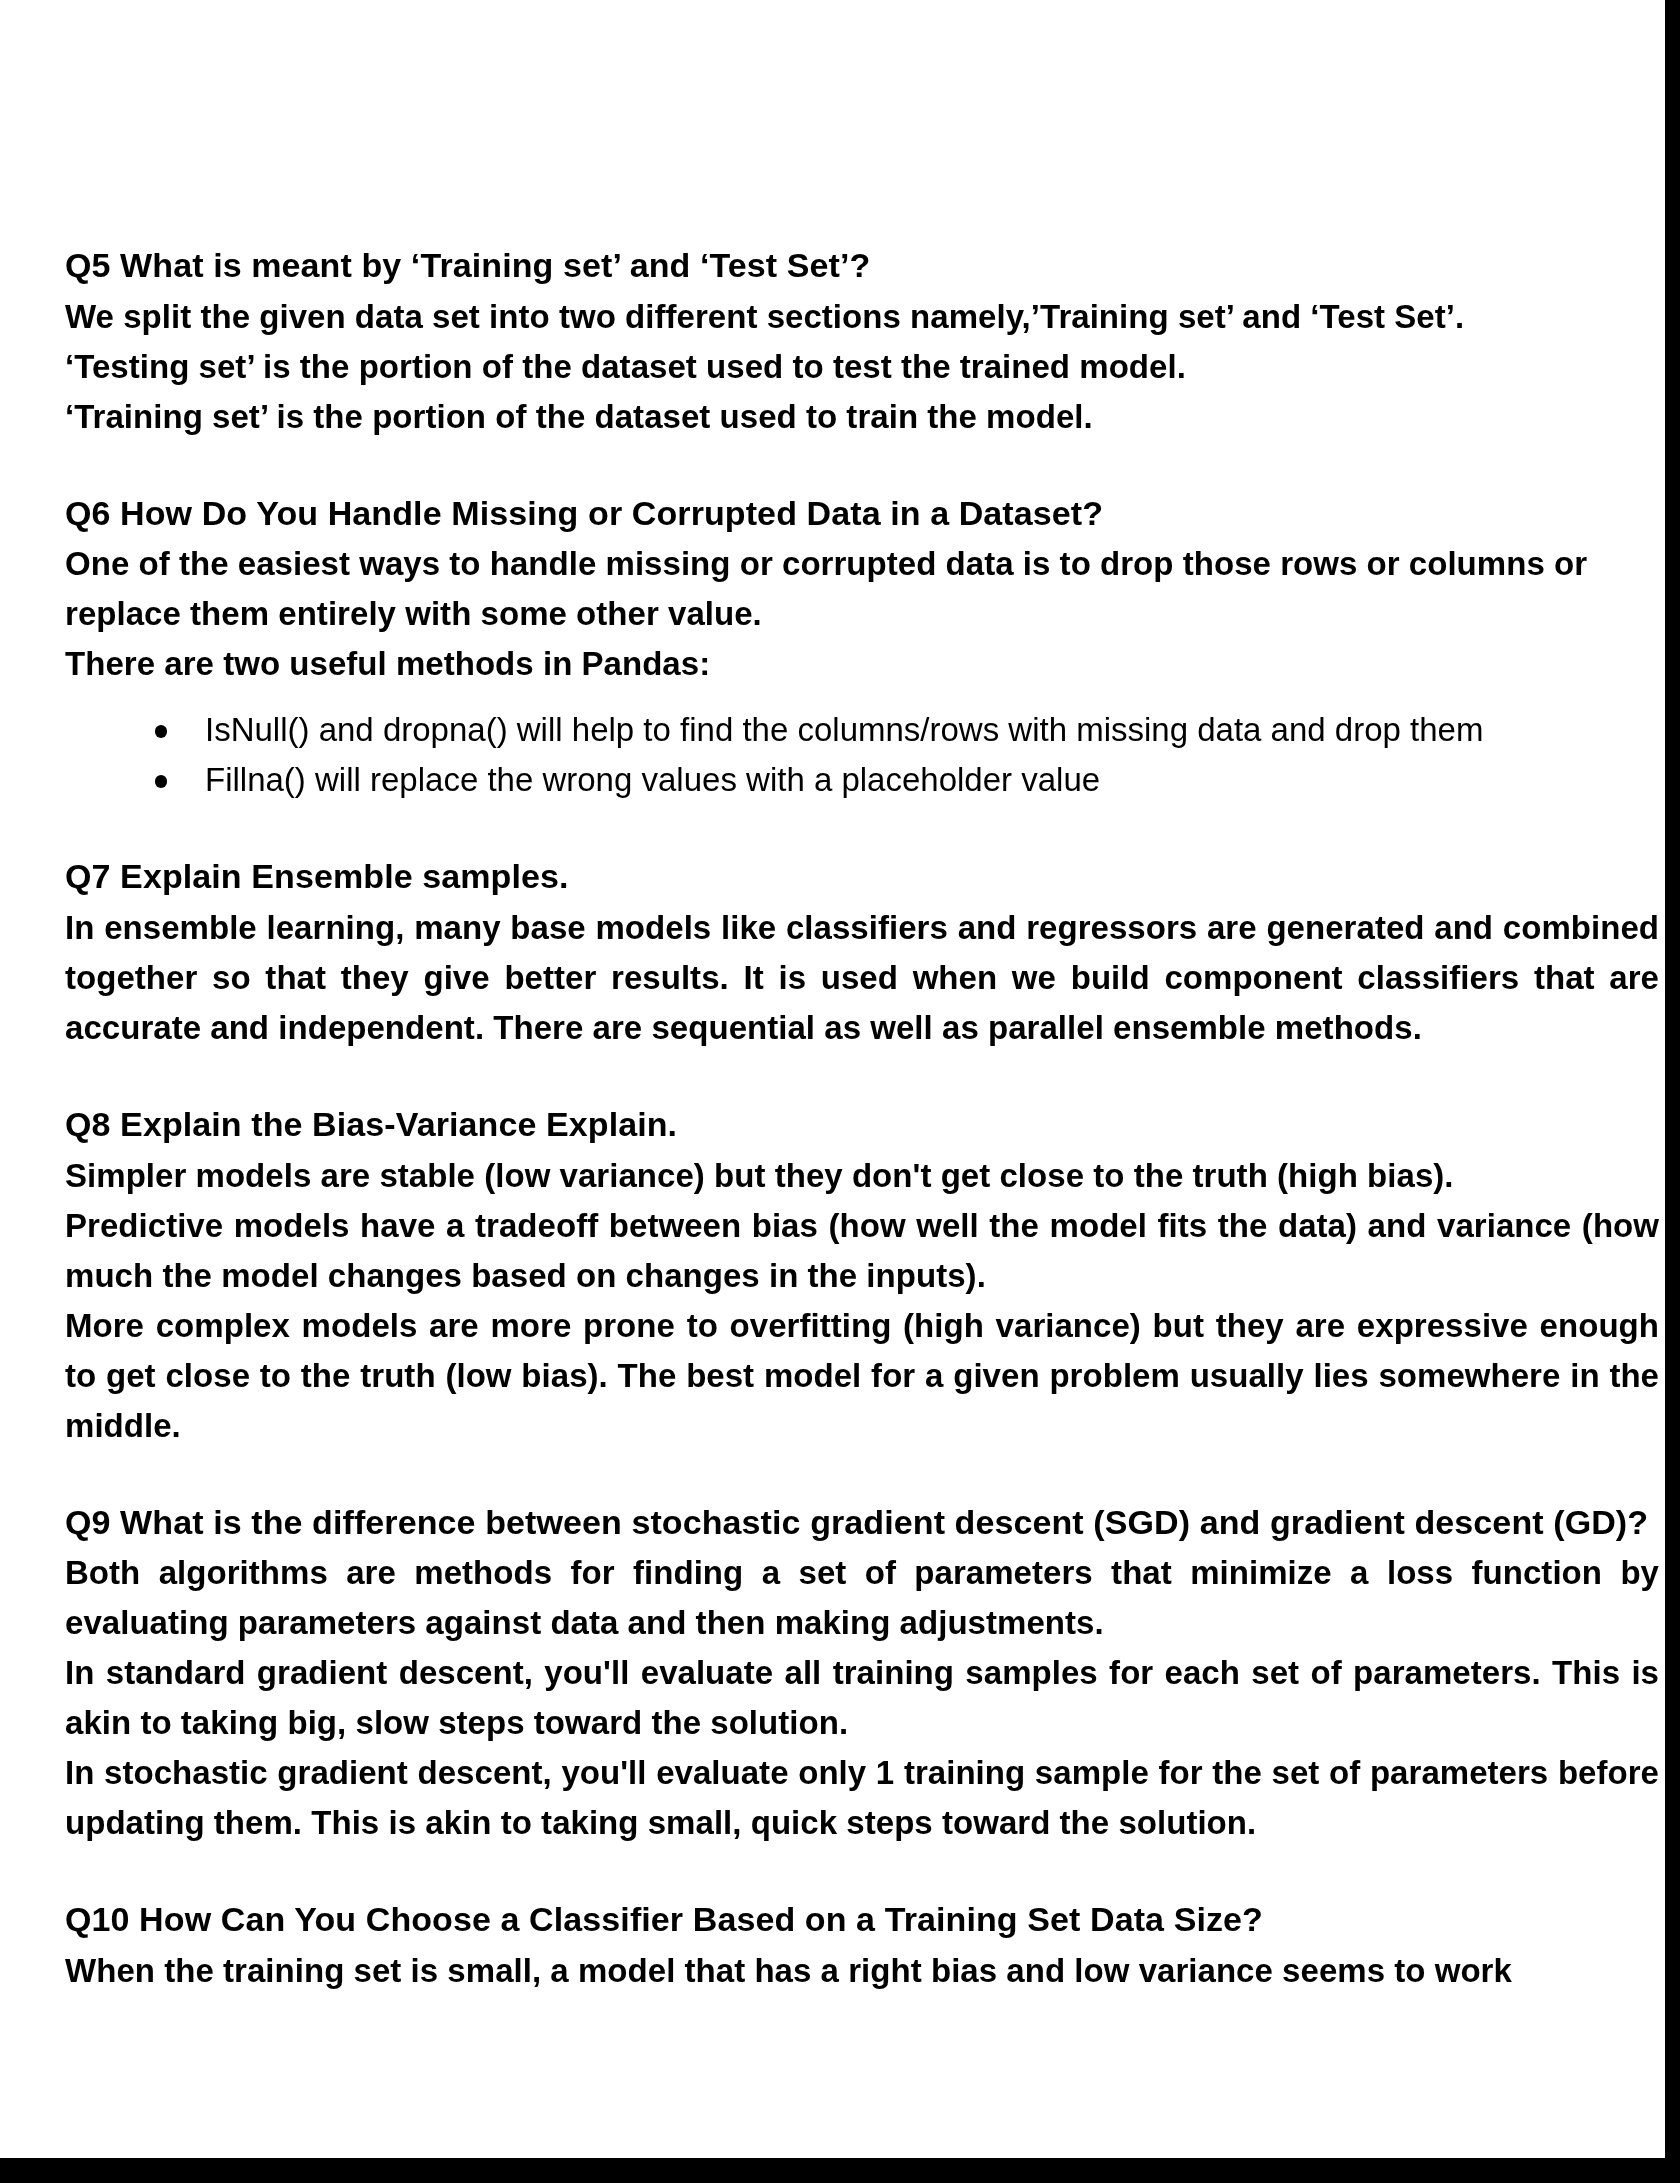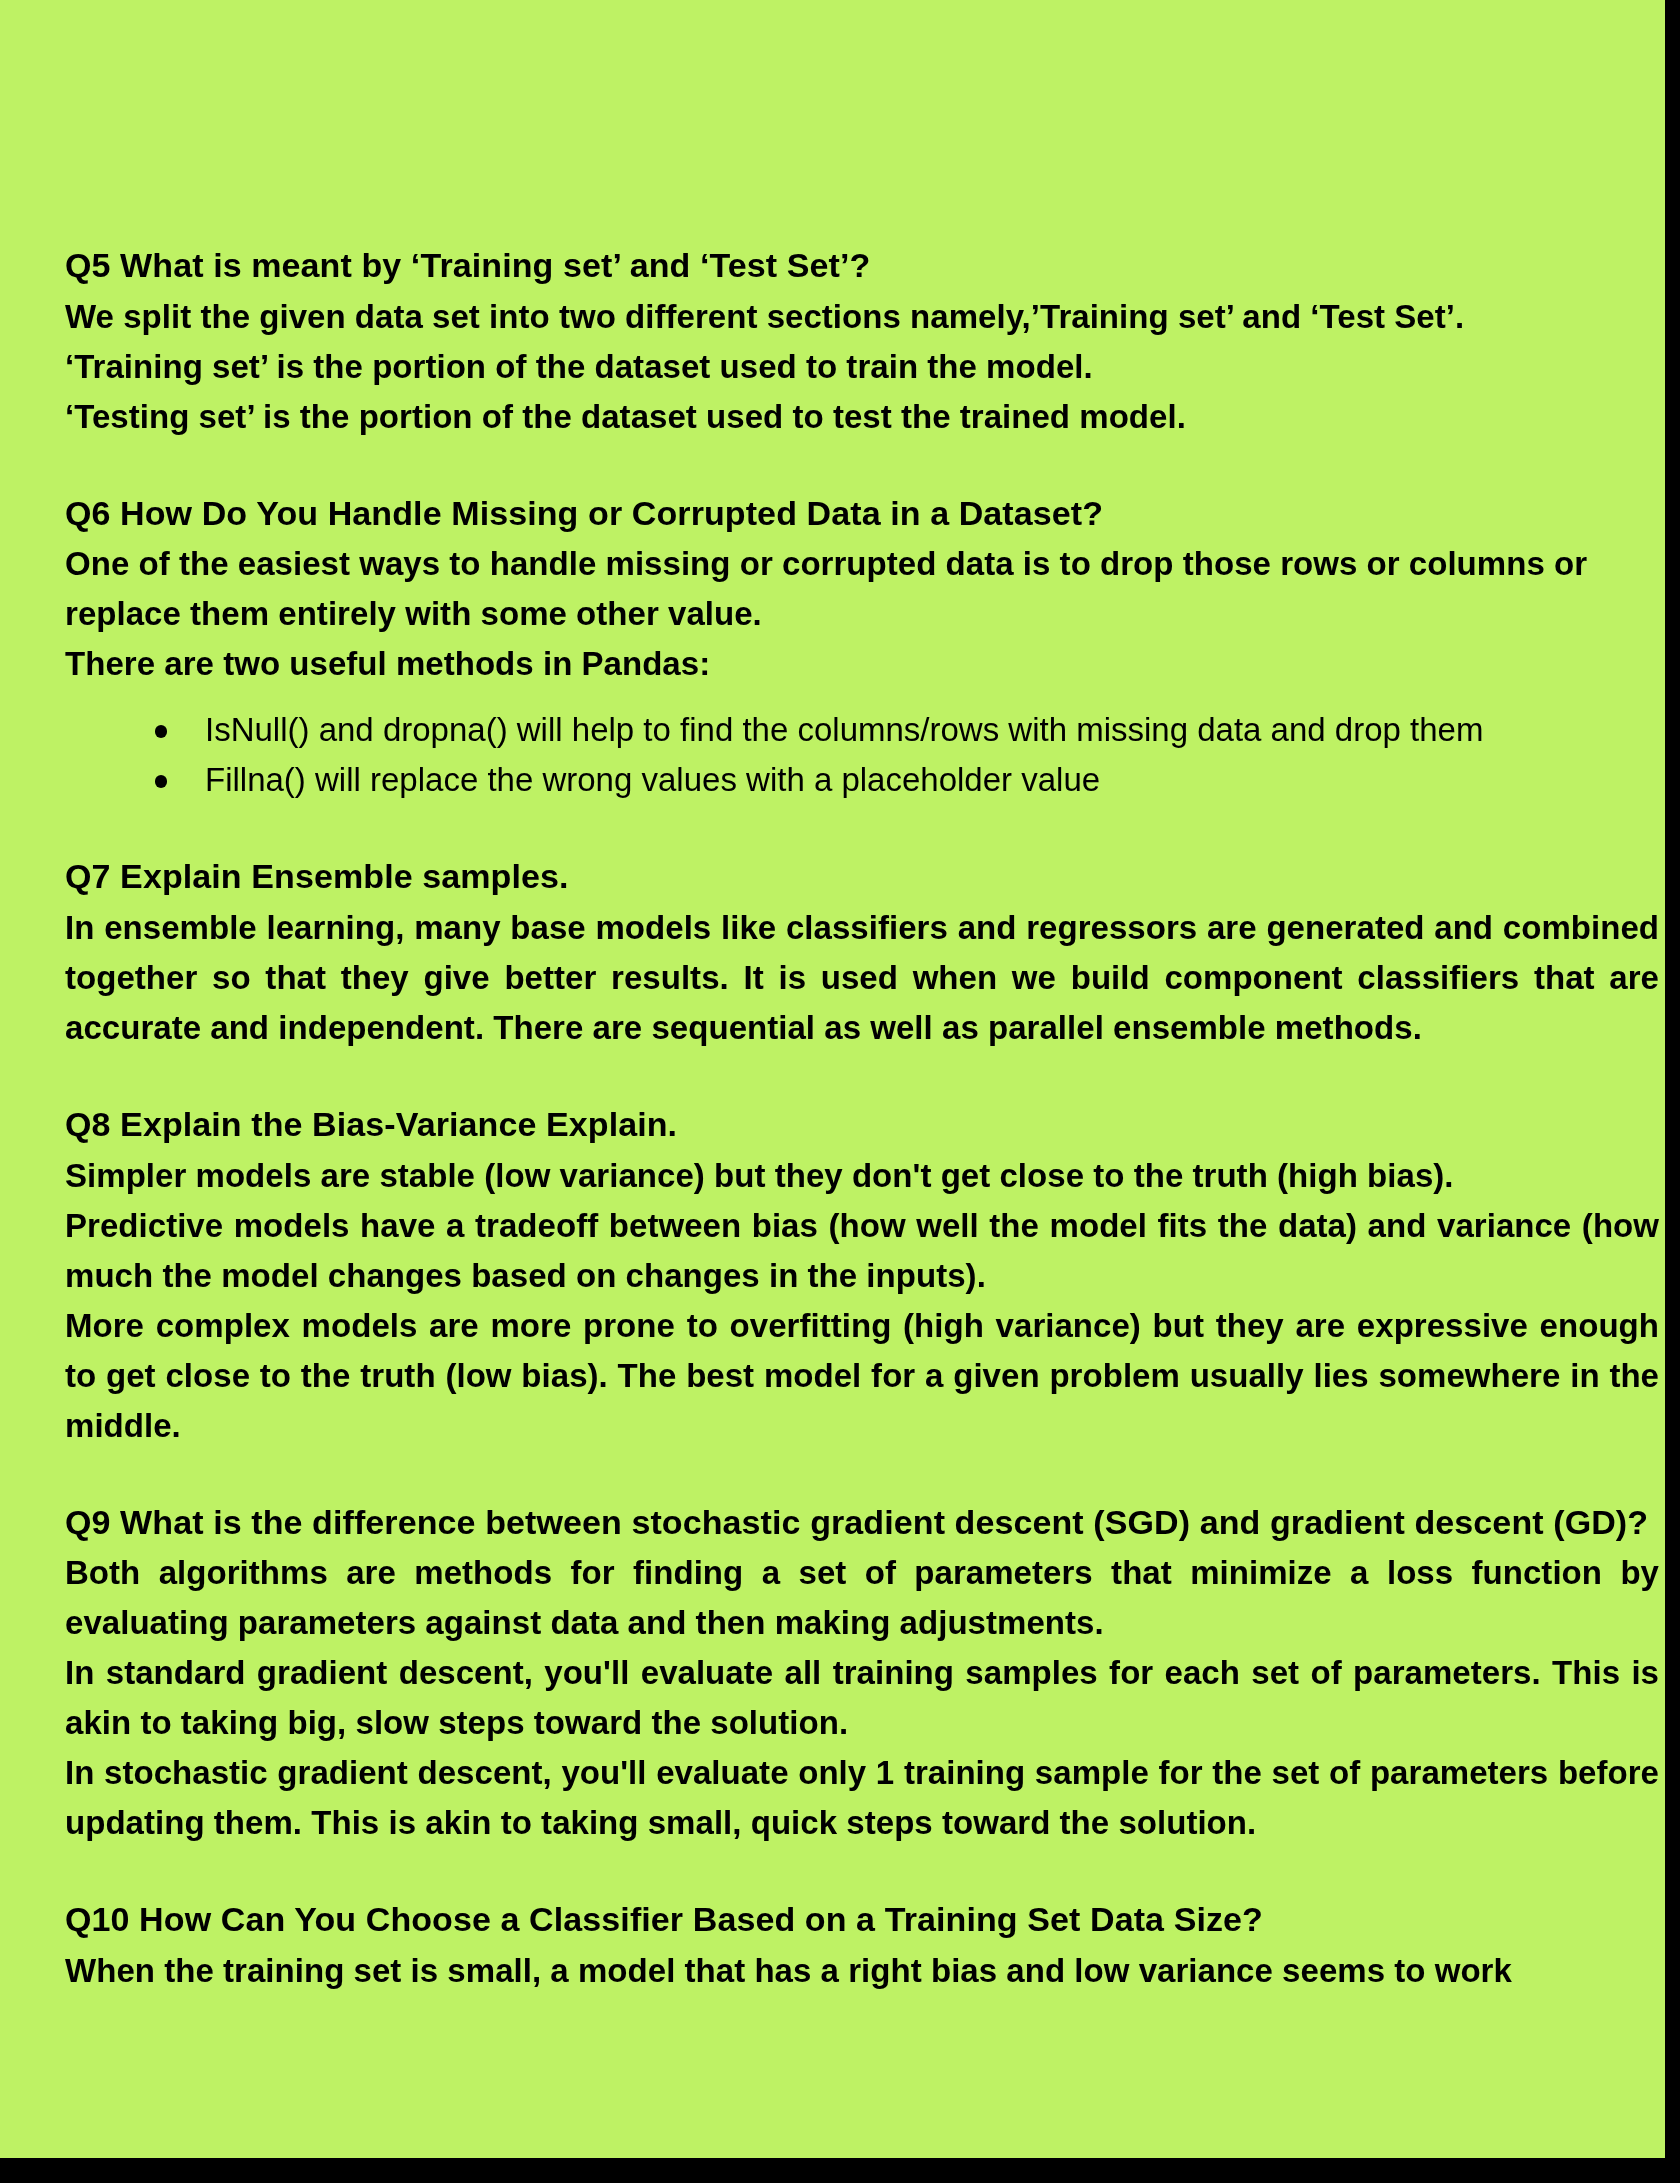--- a/index.html
+++ b/index.html
@@ -13,21 +13,21 @@
     overflow: hidden;
     font-family: "Liberation Sans", sans-serif;
   }
   
   #page-sheet {
     position: absolute;
     left: 0;
     top: 0;
     width: 1665px;
     height: 2158px;
-    background: #bef264;
+    background: #ffffff;
     box-sizing: border-box;
     overflow: hidden;
   }
   #content {
     position: absolute;
     left: 65px;
     top: 240px;
     width: 1594px;
   }
   .qsection {
@@ -84,22 +84,22 @@
 </style>
 </head>
 <body>
 
 <div id="page-sheet">
   <div id="content">
       <div class="qsection">
         <div class="q-heading">Q5 What is meant by ‘Training set’ and ‘Test Set’?</div>
         <div class="q-body">
           <p>We split the given data set into two different sections namely,’Training set’ and ‘Test Set’.</p>
+          <p>‘Testing set’ is the portion of the dataset used to test the trained model.</p>
           <p>‘Training set’ is the portion of the dataset used to train the model.</p>
-          <p>‘Testing set’ is the portion of the dataset used to test the trained model.</p>
         </div>
       </div>
       <div class="qsection">
         <div class="q-heading">Q6 How Do You Handle Missing or Corrupted Data in a Dataset?</div>
         <div class="q-body">
           <p>One of the easiest ways to handle missing or corrupted data is to drop those rows or columns or replace them entirely with some other value.</p>
           <p>There are two useful methods in Pandas:</p>
         </div>
         <ul class="bullets">
           <li><span class="dot"></span><span>IsNull() and dropna() will help to find the columns/rows with missing data and drop them</span></li>

